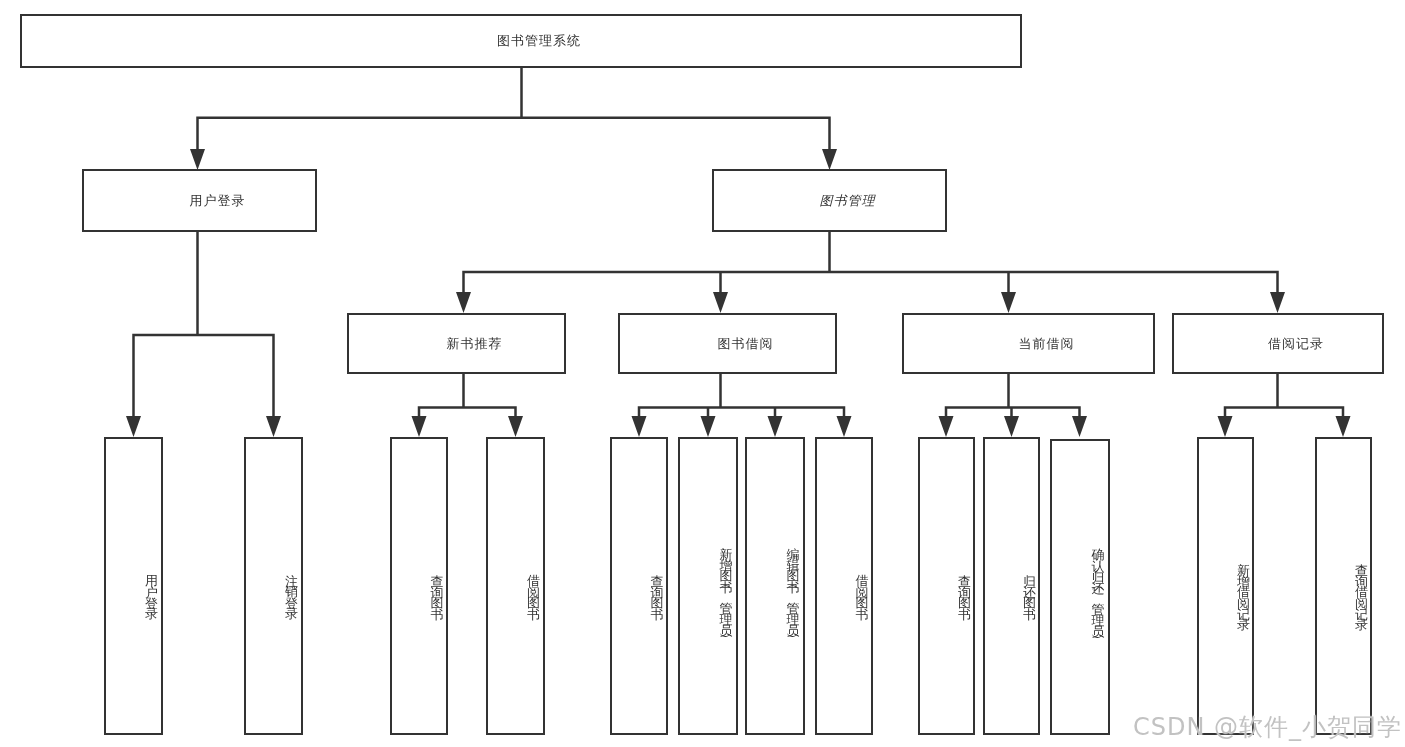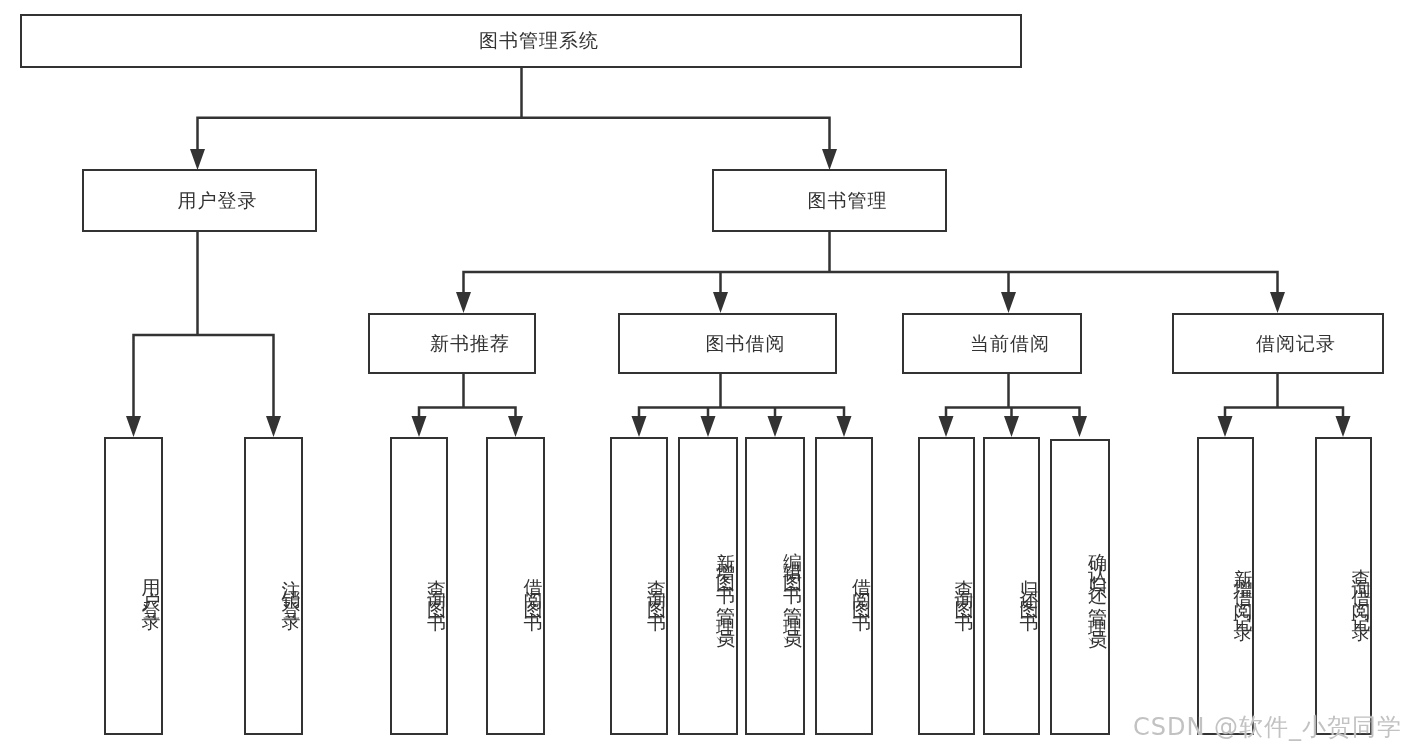--- a/index.html
+++ b/index.html
@@ -11,21 +11,21 @@
     color:#333333;
     overflow:hidden;
   }
   .connectors{position:absolute;left:0;top:0;width:1405px;height:747px;}
   .box{
     position:absolute;
     box-sizing:border-box;
     border:2.5px solid #333333;
     background:#ffffff;
     display:flex;align-items:center;justify-content:center;
-    font-size:19px;
+    font-size:13px;
     letter-spacing:1px;
     color:#333333;
     z-index:2;
     white-space:nowrap;
     padding-left:36px;
   }
   .box.vtext{
     writing-mode:vertical-rl;
     text-orientation:mixed;
     letter-spacing:11px;
@@ -74,25 +74,25 @@
       M938.5 416 L953.5 416 L946 437 Z
       M1004 416 L1019 416 L1011.5 437 Z
       M1072 416 L1087 416 L1079.5 437 Z
       M1217.5 416 L1232.5 416 L1225 437 Z
       M1335.5 416 L1350.5 416 L1343 437 Z"></path>
   </svg>
 
   <div class="box" style="left:20px;top:14px;width:1002px;height:54px;">图书管理系统</div>
 
   <div class="box" style="left:82px;top:169px;width:235px;height:63px;">用户登录</div>
-  <div class="box" style="left:712px;top:169px;width:235px;height:63px;">图书管理</div>
+  <div class="box" style="left:712px;top:169px;width:235px;height:63px;font-style:italic;">图书管理</div>
 
-  <div class="box" style="left:368px;top:313px;width:168px;height:61px;">新书推荐</div>
+  <div class="box" style="left:347px;top:313px;width:219px;height:61px;">新书推荐</div>
   <div class="box" style="left:618px;top:313px;width:219px;height:61px;">图书借阅</div>
-  <div class="box" style="left:902px;top:313px;width:180px;height:61px;">当前借阅</div>
+  <div class="box" style="left:902px;top:313px;width:253px;height:61px;">当前借阅</div>
   <div class="box" style="left:1172px;top:313px;width:212px;height:61px;">借阅记录</div>
 
   <div class="box vtext" style="left:104px;top:437px;width:59px;height:298px;">用户登录</div>
   <div class="box vtext" style="left:244px;top:437px;width:59px;height:298px;">注销登录</div>
 
   <div class="box vtext" style="left:390px;top:437px;width:58px;height:298px;">查询图书</div>
   <div class="box vtext" style="left:486px;top:437px;width:59px;height:298px;">借阅图书</div>
 
   <div class="box vtext" style="left:610px;top:437px;width:58px;height:298px;">查询图书</div>
   <div class="box vtext" style="left:678px;top:437px;width:60px;height:298px;">新增图书（管理员）</div>

